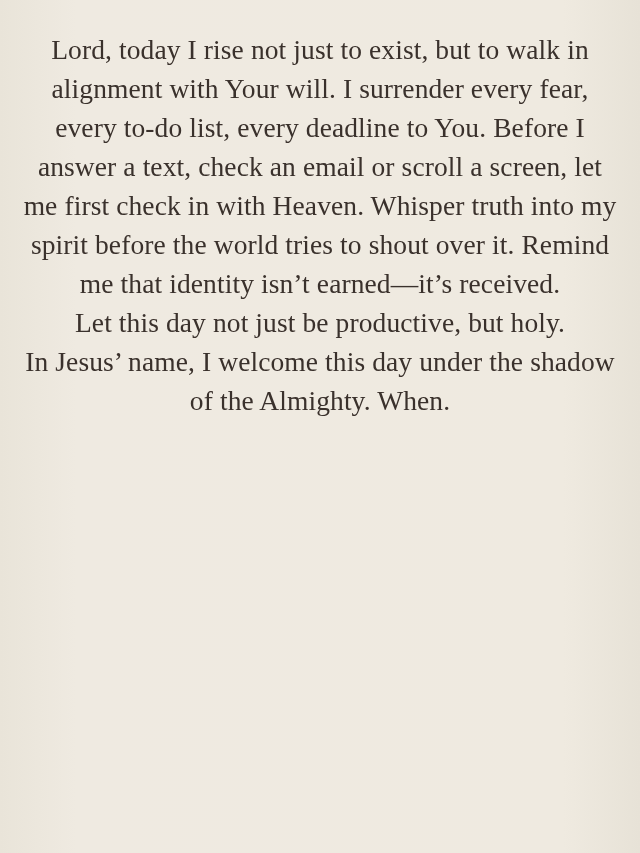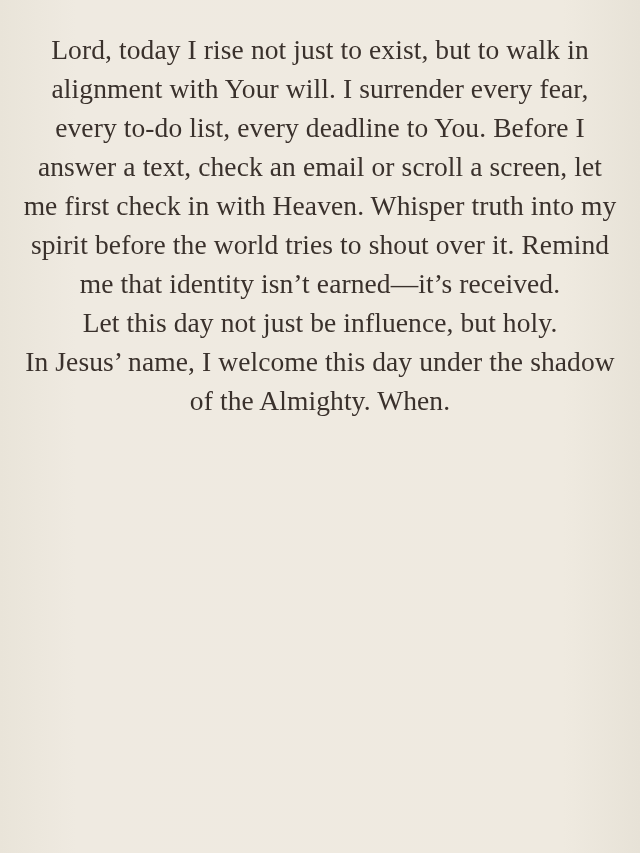--- a/index.html
+++ b/index.html
@@ -40,16 +40,16 @@
   .para + .para {
     margin-top: 0px;
   }
 </style>
 </head>
 <body>
 
 <div class="page">
   <div class="prayer">
     <p class="para">Lord, today I rise not just to exist, but to walk in alignment with Your will. I surrender every fear, every to-do list, every deadline to You. Before I answer a text, check an email or scroll a screen, let me first check in with Heaven. Whisper truth into my spirit before the world tries to shout over it. Remind me that identity isn’t earned—it’s received.</p>
-    <p class="para">Let this day not just be influence, but holy.</p>
+    <p class="para">Let this day not just be productive, but holy.</p>
     <p class="para">In Jesus’ name, I welcome this day under the shadow of the Almighty. When.</p>
   </div>
 </div>
 
 </body></html>

